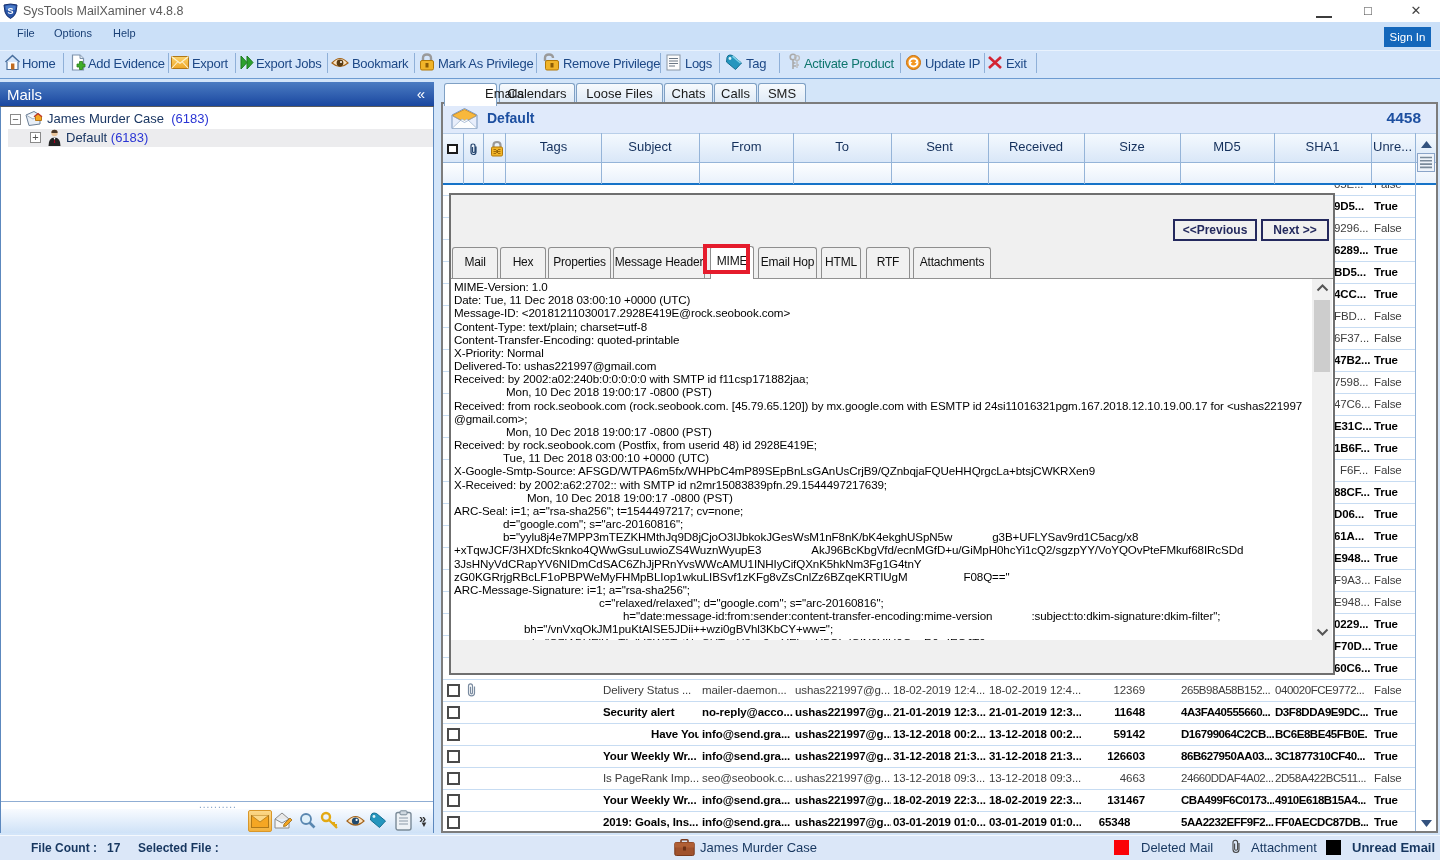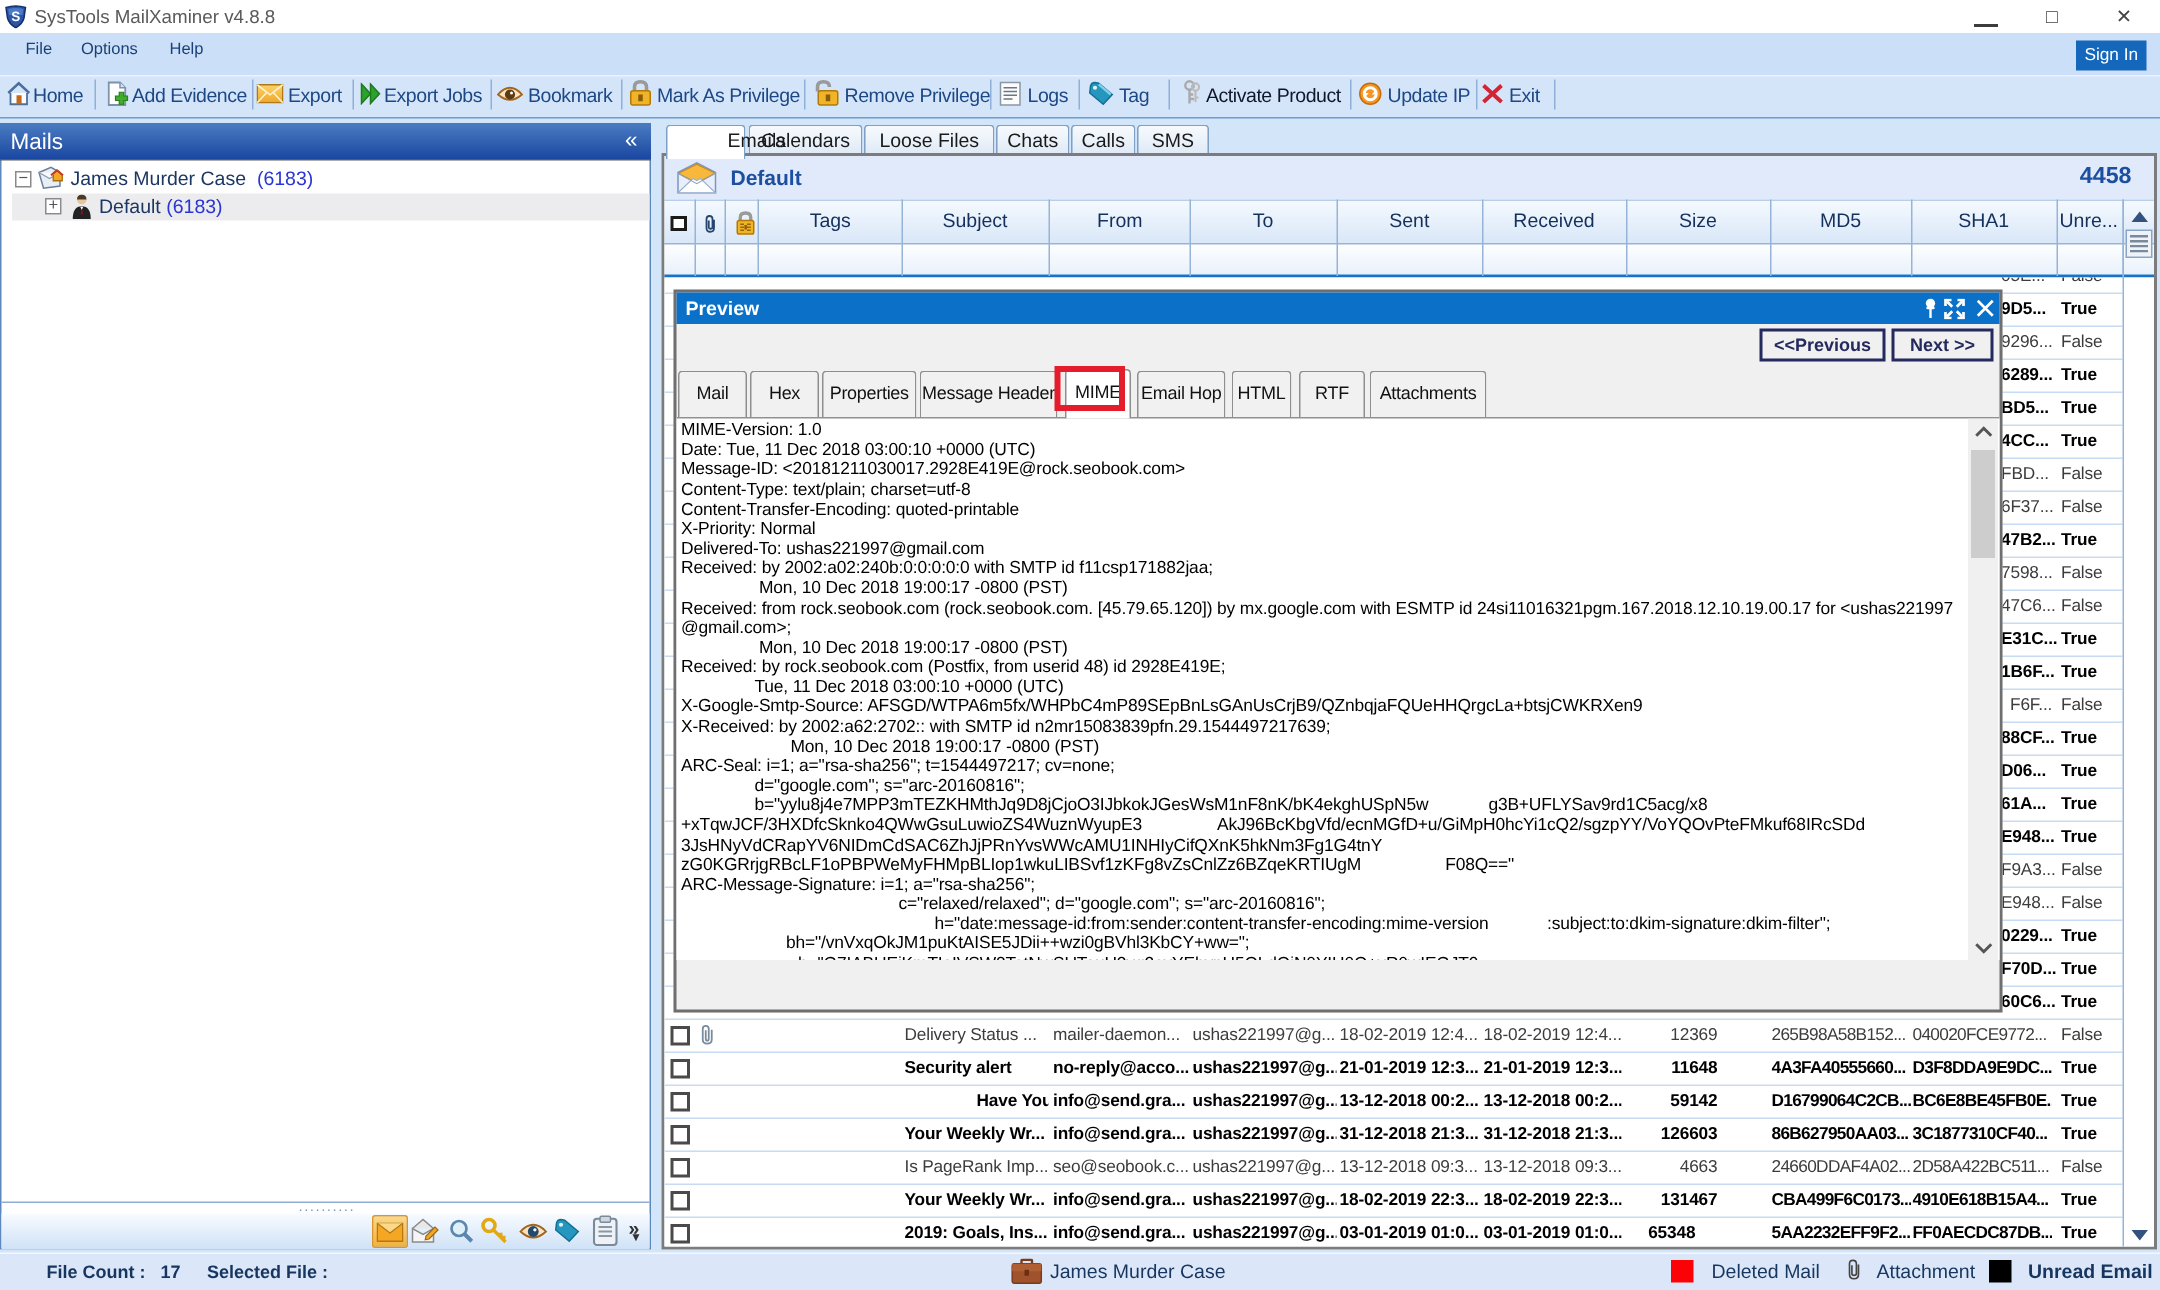--- a/index.html
+++ b/index.html
@@ -166,21 +166,21 @@
     </svg>
   <div class="abs tblabel" style="left:746px;">Tag</div>
   <div class="abs tbsep" style="left:779px;"></div>
 
   <svg class="abs tbicon" style="left:788px; top:53px;" width="13" height="18" viewBox="0 0 13 18">
       <circle cx="5" cy="4" r="2.8" fill="none" stroke="#aaaaaa" stroke-width="1.6"></circle>
       <path d="M5 7 L5 16 M5 13 L8 13 M5 10 L7.5 10" stroke="#aaaaaa" stroke-width="1.6"></path>
       <circle cx="9" cy="5" r="2.4" fill="none" stroke="#bbbbbb" stroke-width="1.4"></circle>
       <path d="M9 7.4 L9 15 M9 12 L11 12" stroke="#bbbbbb" stroke-width="1.4"></path>
     </svg>
-  <div class="abs tblabel" style="left:804px; color:#0f172a;">Activate Product</div>
+  <div class="abs tblabel" style="left:804px; color:#0f766e;">Activate Product</div>
   <div class="abs tbsep" style="left:900px;"></div>
 
   <svg class="abs tbicon" style="left:905px; top:54px;" width="17" height="17" viewBox="0 0 17 17">
       <circle cx="8.5" cy="8.5" r="7" fill="#f49722" stroke="#c66d0a" stroke-width="1"></circle>
       <path d="M4.5 8.5 A4 4 0 0 1 12.5 8.5" fill="none" stroke="#fff" stroke-width="2"></path>
       <path d="M12.5 8.5 A4 4 0 0 1 4.5 8.5" fill="none" stroke="#fff" stroke-width="2"></path>
       <path d="M12.5 5.5 L12.5 9 L9.5 9 Z" fill="#fff"></path>
       <path d="M4.5 11.5 L4.5 8 L7.5 8 Z" fill="#fff"></path>
     </svg>
   <div class="abs tblabel" style="left:925px;">Update IP</div>
@@ -524,35 +524,20 @@
   <div class="abs sbtext" style="left:1141px; top:840px;">Deleted Mail</div>
   <svg class="abs" style="left:1231px; top:839px;" width="10" height="15" viewBox="0 0 10 15">
       <path d="M8 4 L8 10.5 Q8 13.5 5 13.5 Q2 13.5 2 10.5 L2 3.5 Q2 1.2 4.3 1.2 Q6.6 1.2 6.6 3.5 L6.6 10 Q6.6 11.2 5 11.2 Q3.6 11.2 3.6 10 L3.6 4.5" fill="none" stroke="#444" stroke-width="1.1"></path>
     </svg>
   <div class="abs sbtext" style="left:1251px; top:840px;">Attachment</div>
   <div class="abs" style="left:1326px; top:840px; width:15px; height:15px; background:#000;"></div>
   <div class="abs sbtext" style="left:1352px; top:840px; font-weight:bold;">Unread Email</div>
 </div>
 
 <div class="abs" id="dialog">
-<div class="abs" id="dlgtitle">
-  <div class="abs" style="left:6px; top:3px; font-size:13px; font-weight:bold;">Preview</div>
-  <svg class="abs" style="left:830px; top:3px;" width="12" height="15" viewBox="0 0 12 15">
-        <circle cx="6" cy="4.2" r="3.1" fill="#fff"></circle>
-        <rect x="5.2" y="7" width="1.6" height="7" fill="#fff"></rect>
-        <rect x="3.2" y="6.4" width="5.6" height="1.8" rx="0.9" fill="#fff"></rect>
-      </svg>
-  <svg class="abs" style="left:845px; top:4px;" width="14" height="14" viewBox="0 0 14 14">
-        <path d="M1 5 L1 1 L5 1 M9 1 L13 1 L13 5 M13 9 L13 13 L9 13 M5 13 L1 13 L1 9" stroke="#fff" stroke-width="1.8" fill="none"></path>
-        <path d="M2 2 L5.5 5.5 M12 2 L8.5 5.5 M12 12 L8.5 8.5 M2 12 L5.5 8.5" stroke="#fff" stroke-width="1.8"></path>
-      </svg>
-  <svg class="abs" style="left:866px; top:4px;" width="13" height="13" viewBox="0 0 13 13">
-        <path d="M1.5 1.5 L11.5 11.5 M11.5 1.5 L1.5 11.5" stroke="#fff" stroke-width="1.8"></path>
-      </svg>
-</div>
 <div class="abs dbtn" style="left:722px; top:24px; width:84px; line-height:19px;">&lt;&lt;Previous</div>
 <div class="abs dbtn" style="left:810px; top:24px; width:68px; line-height:19px;">Next &gt;&gt;</div>
 <div class="abs dtab" style="left:1px; width:46px;">Mail</div>
 <div class="abs dtab" style="left:49px; width:46px;">Hex</div>
 <div class="abs dtab" style="left:97px; width:63px;">Properties</div>
 <div class="abs dtab" style="left:162px; width:92px;">Message Header</div>
 <div class="abs dtab" style="left:259px; top:51px; width:44px; height:33px; background:#fff; z-index:3;">MIME</div>
 <div class="abs dtab" style="left:307px; width:59px;">Email Hop</div>
 <div class="abs dtab" style="left:370px; width:40px;">HTML</div>
 <div class="abs dtab" style="left:415px; width:44px;">RTF</div>

